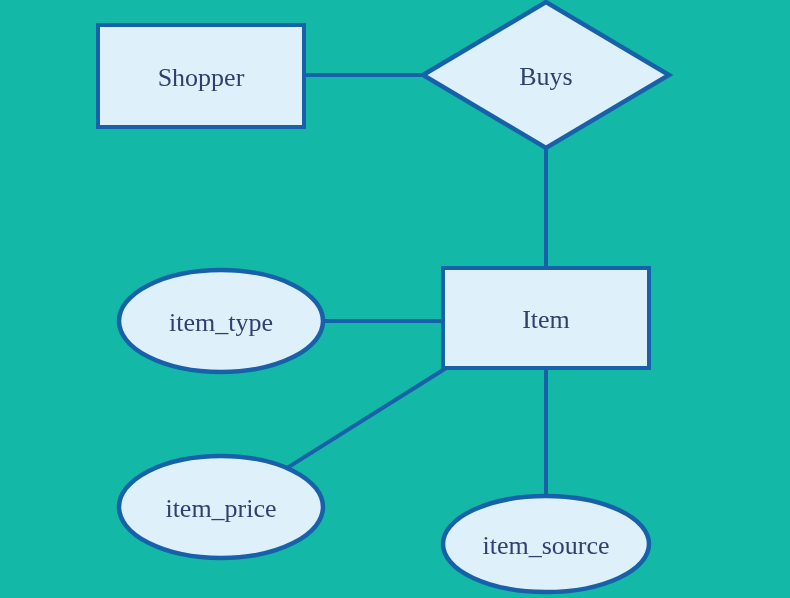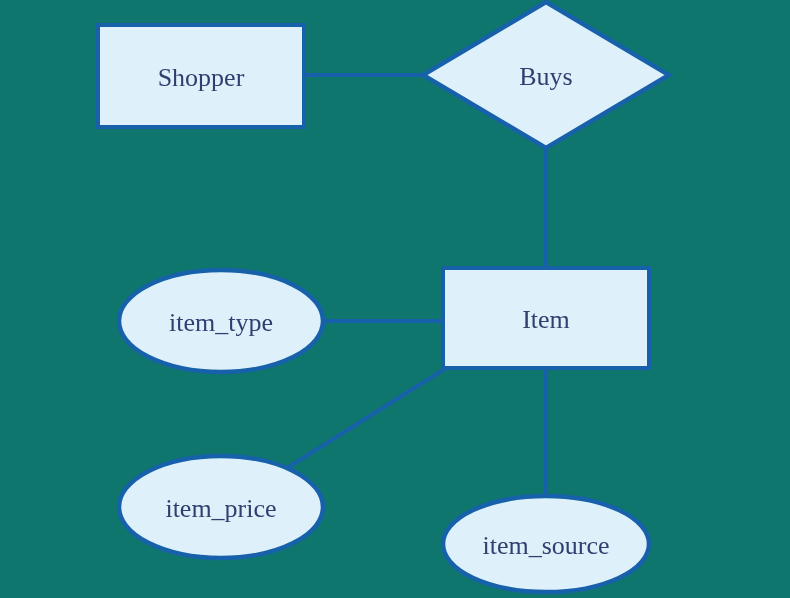--- a/index.html
+++ b/index.html
@@ -4,21 +4,21 @@
 <style>
   html, body {
     margin: 0;
     padding: 0;
     background: #ffffff;
   }
   #canvas {
     position: relative;
     width: 790px;
     height: 598px;
-    background: #0f766e;
+    background: #14b8a6;
     overflow: hidden;
     font-family: "Liberation Serif", "DejaVu Serif", serif;
   }
   #diagram-svg {
     position: absolute;
     left: 0;
     top: 0;
   }
   .node-label {
     font-family: "Liberation Serif", "DejaVu Serif", serif;

